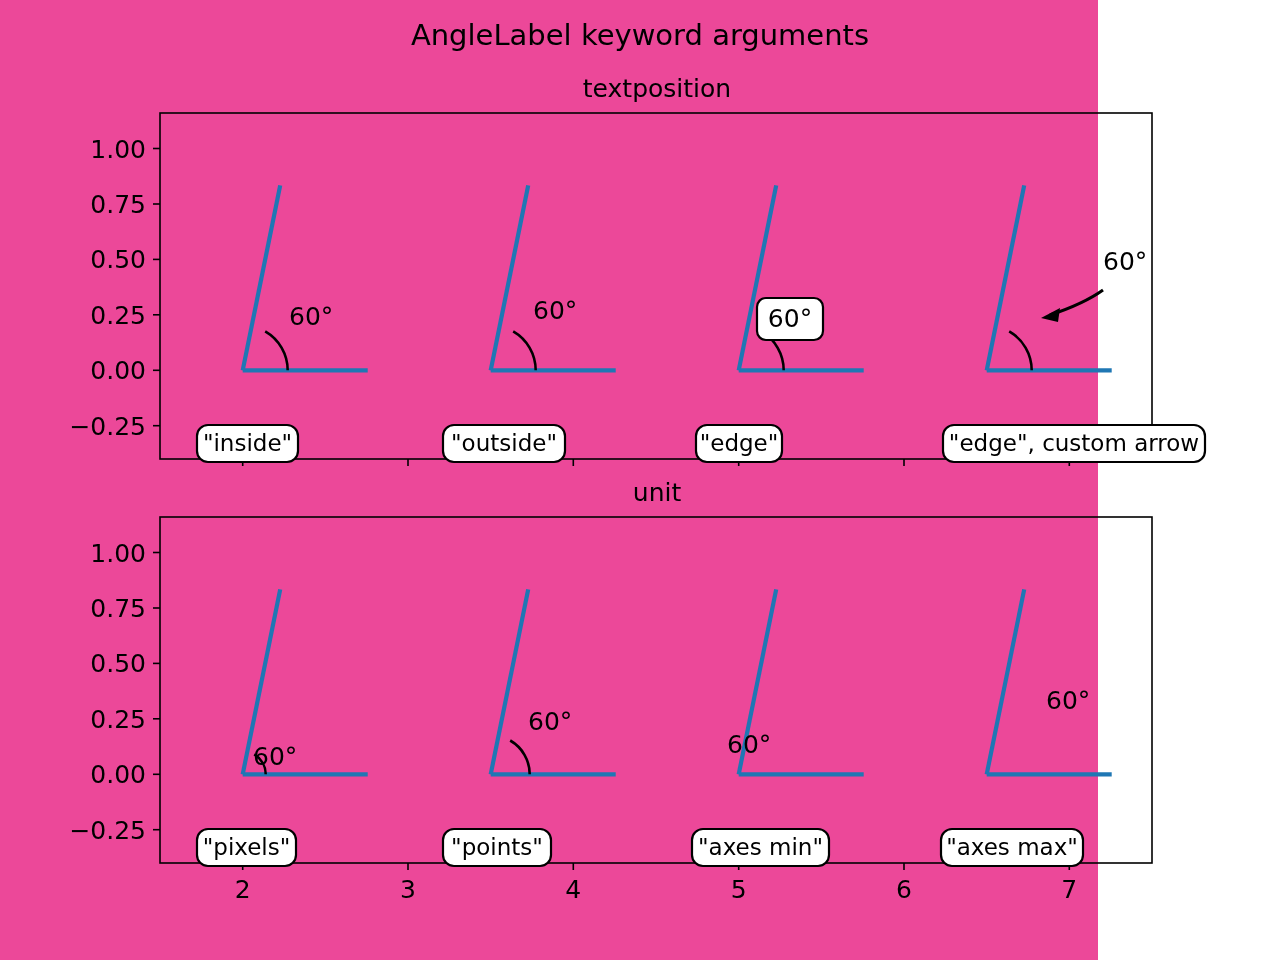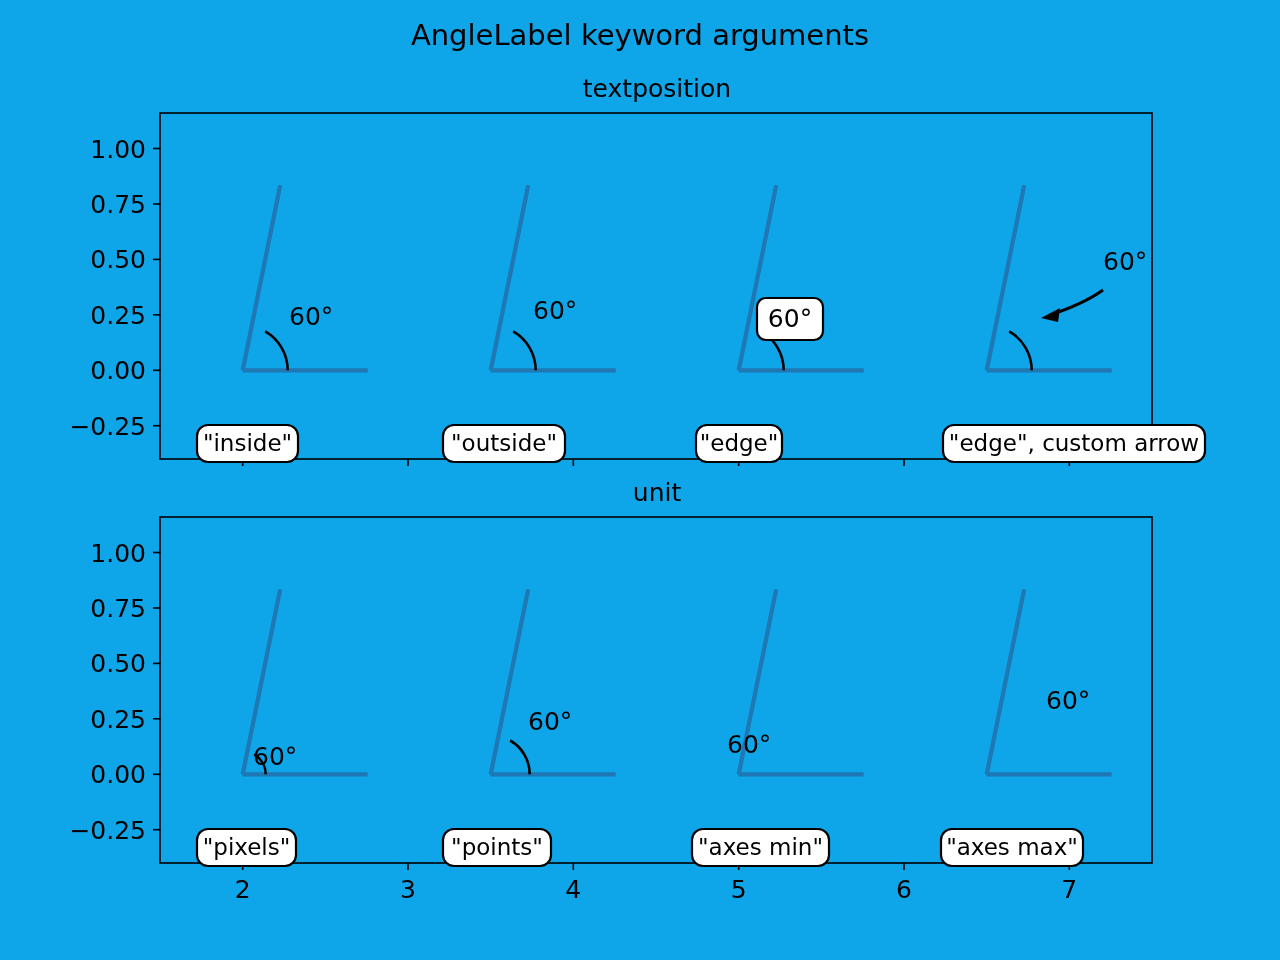--- a/index.html
+++ b/index.html
@@ -8,23 +8,23 @@
     background: #ffffff;
   }
   body {
     width: 1280px;
     height: 960px;
     font-family: "DejaVu Sans", sans-serif;
     overflow: hidden;
   }
   #figure {
     position: relative;
-    width: 1280px;
+    width: 1098px;
     height: 960px;
-    background: #0ea5e9;
+    background: #ec4899;
   }
   svg.fig-svg {
     position: absolute;
     left: 0;
     top: 0;
     width: 1280px;
     height: 960px;
     display: block;
   }
   text {

